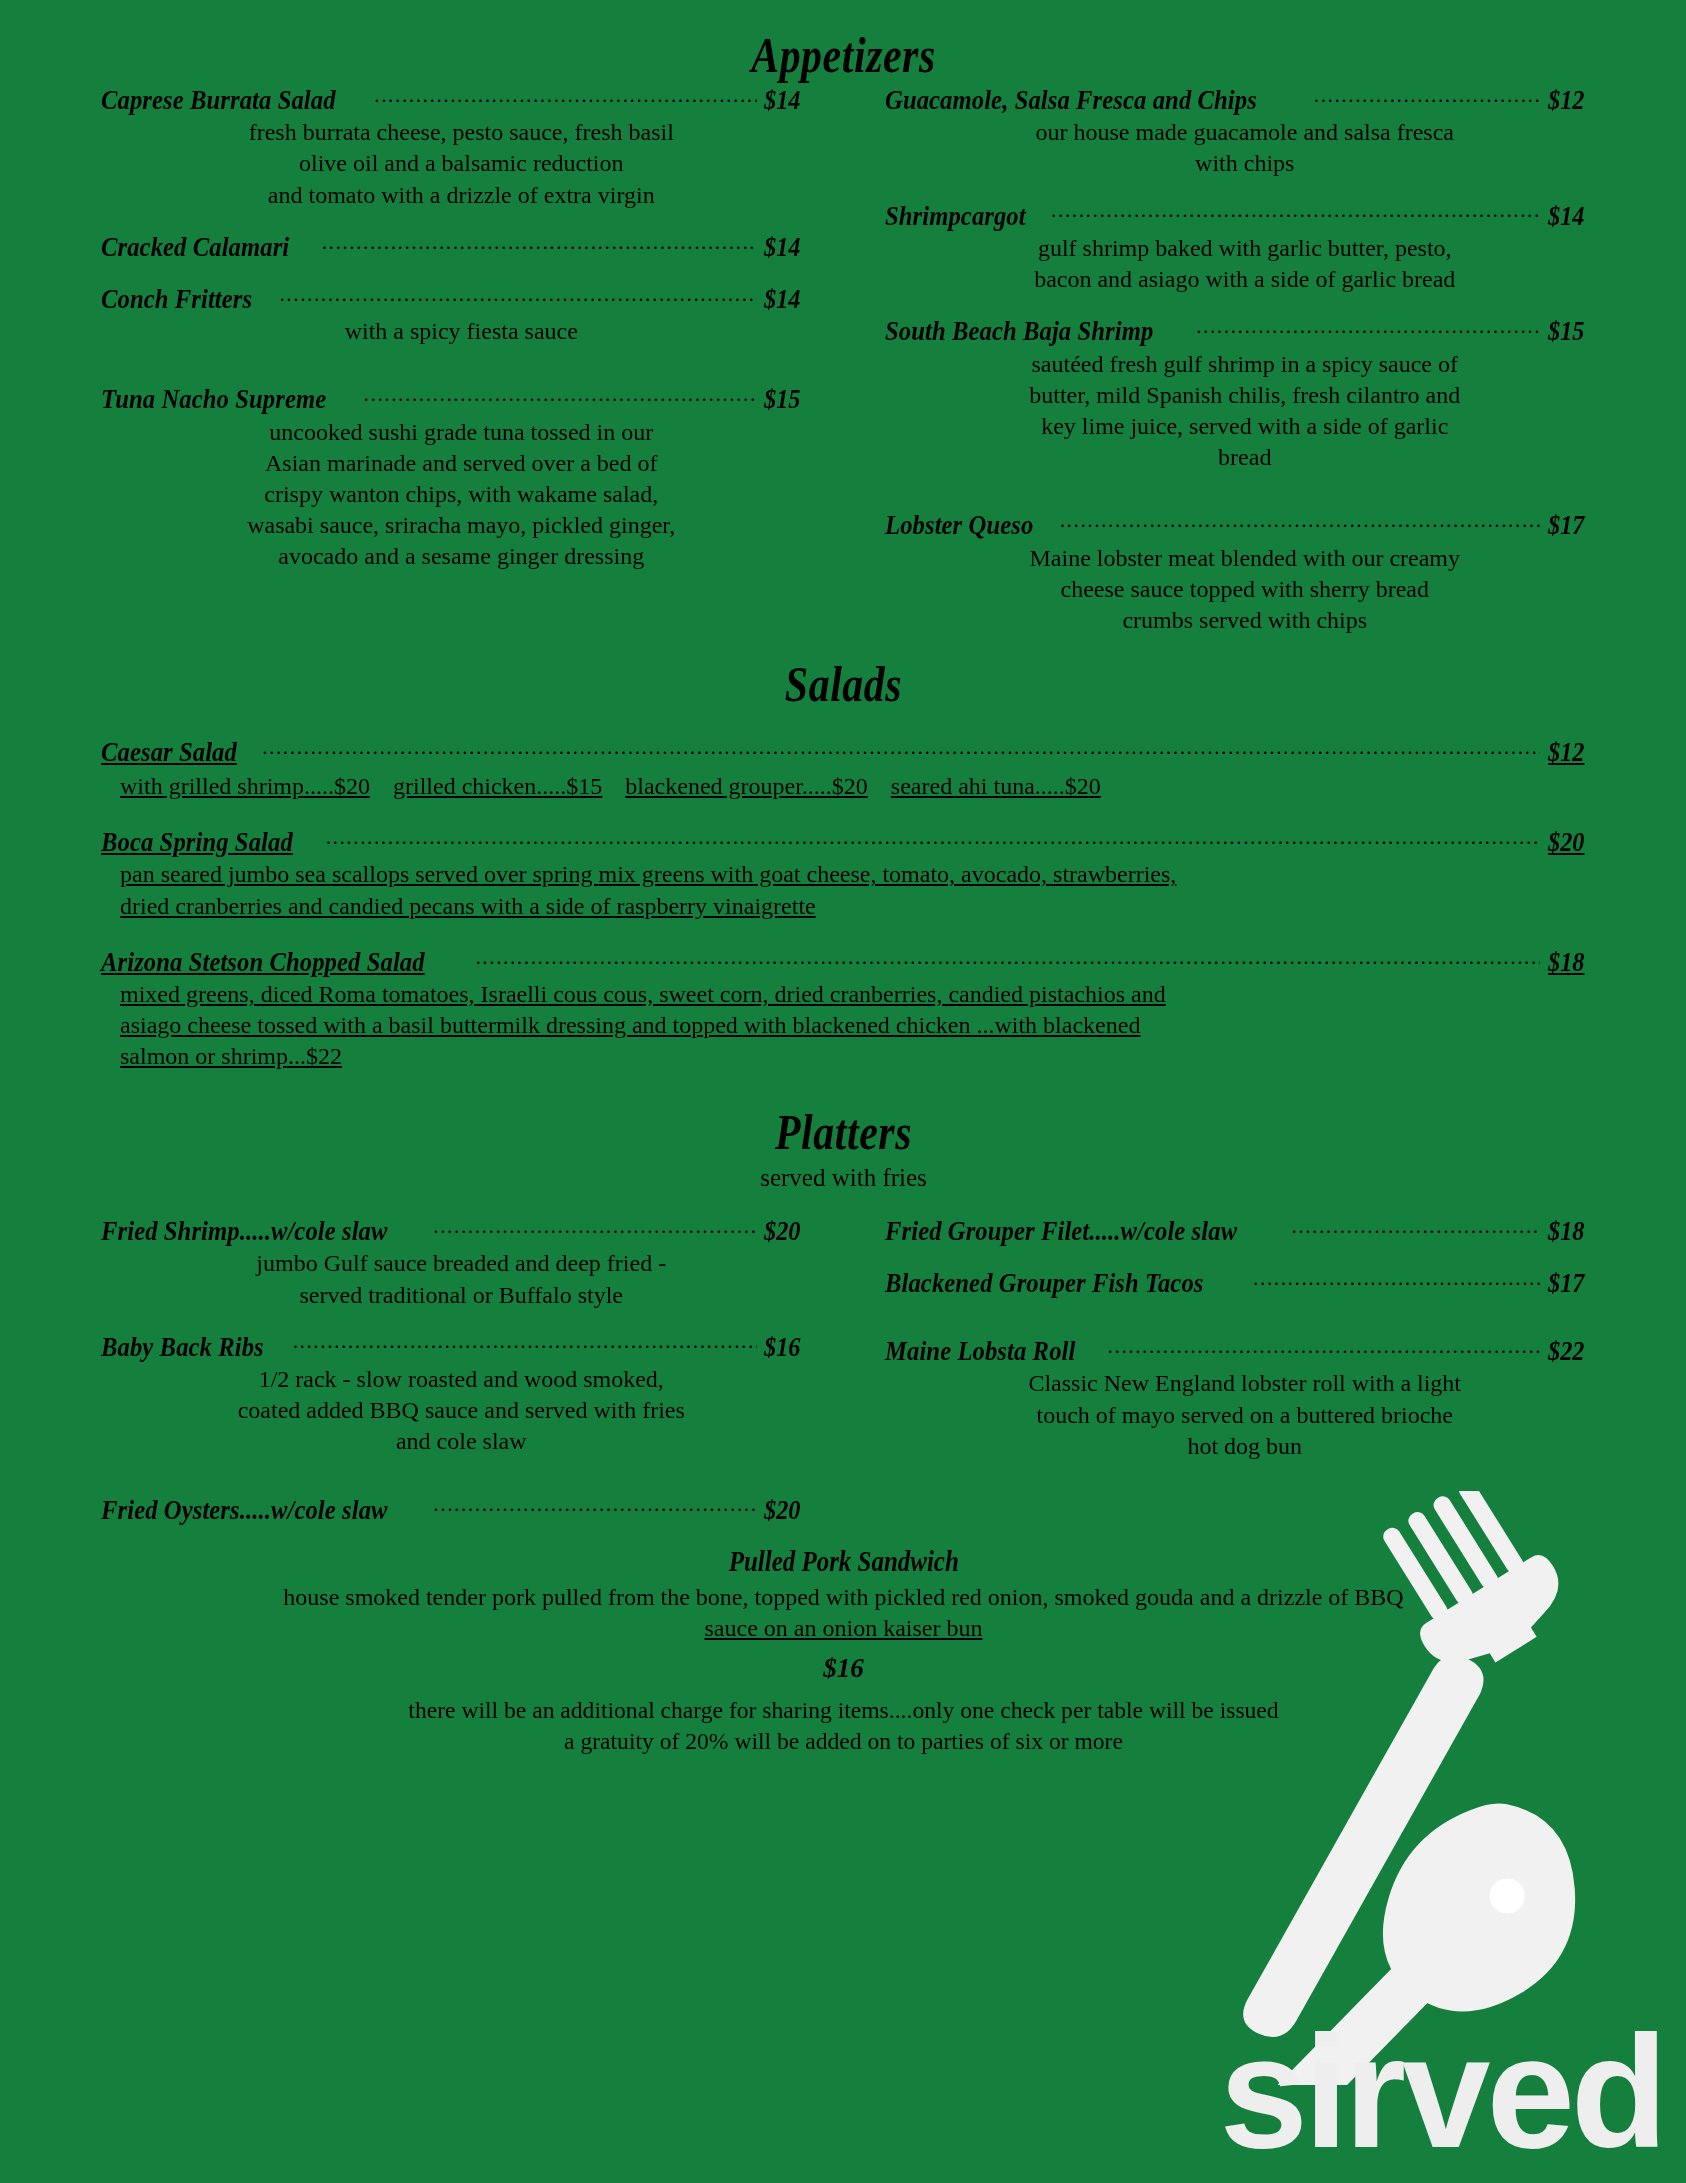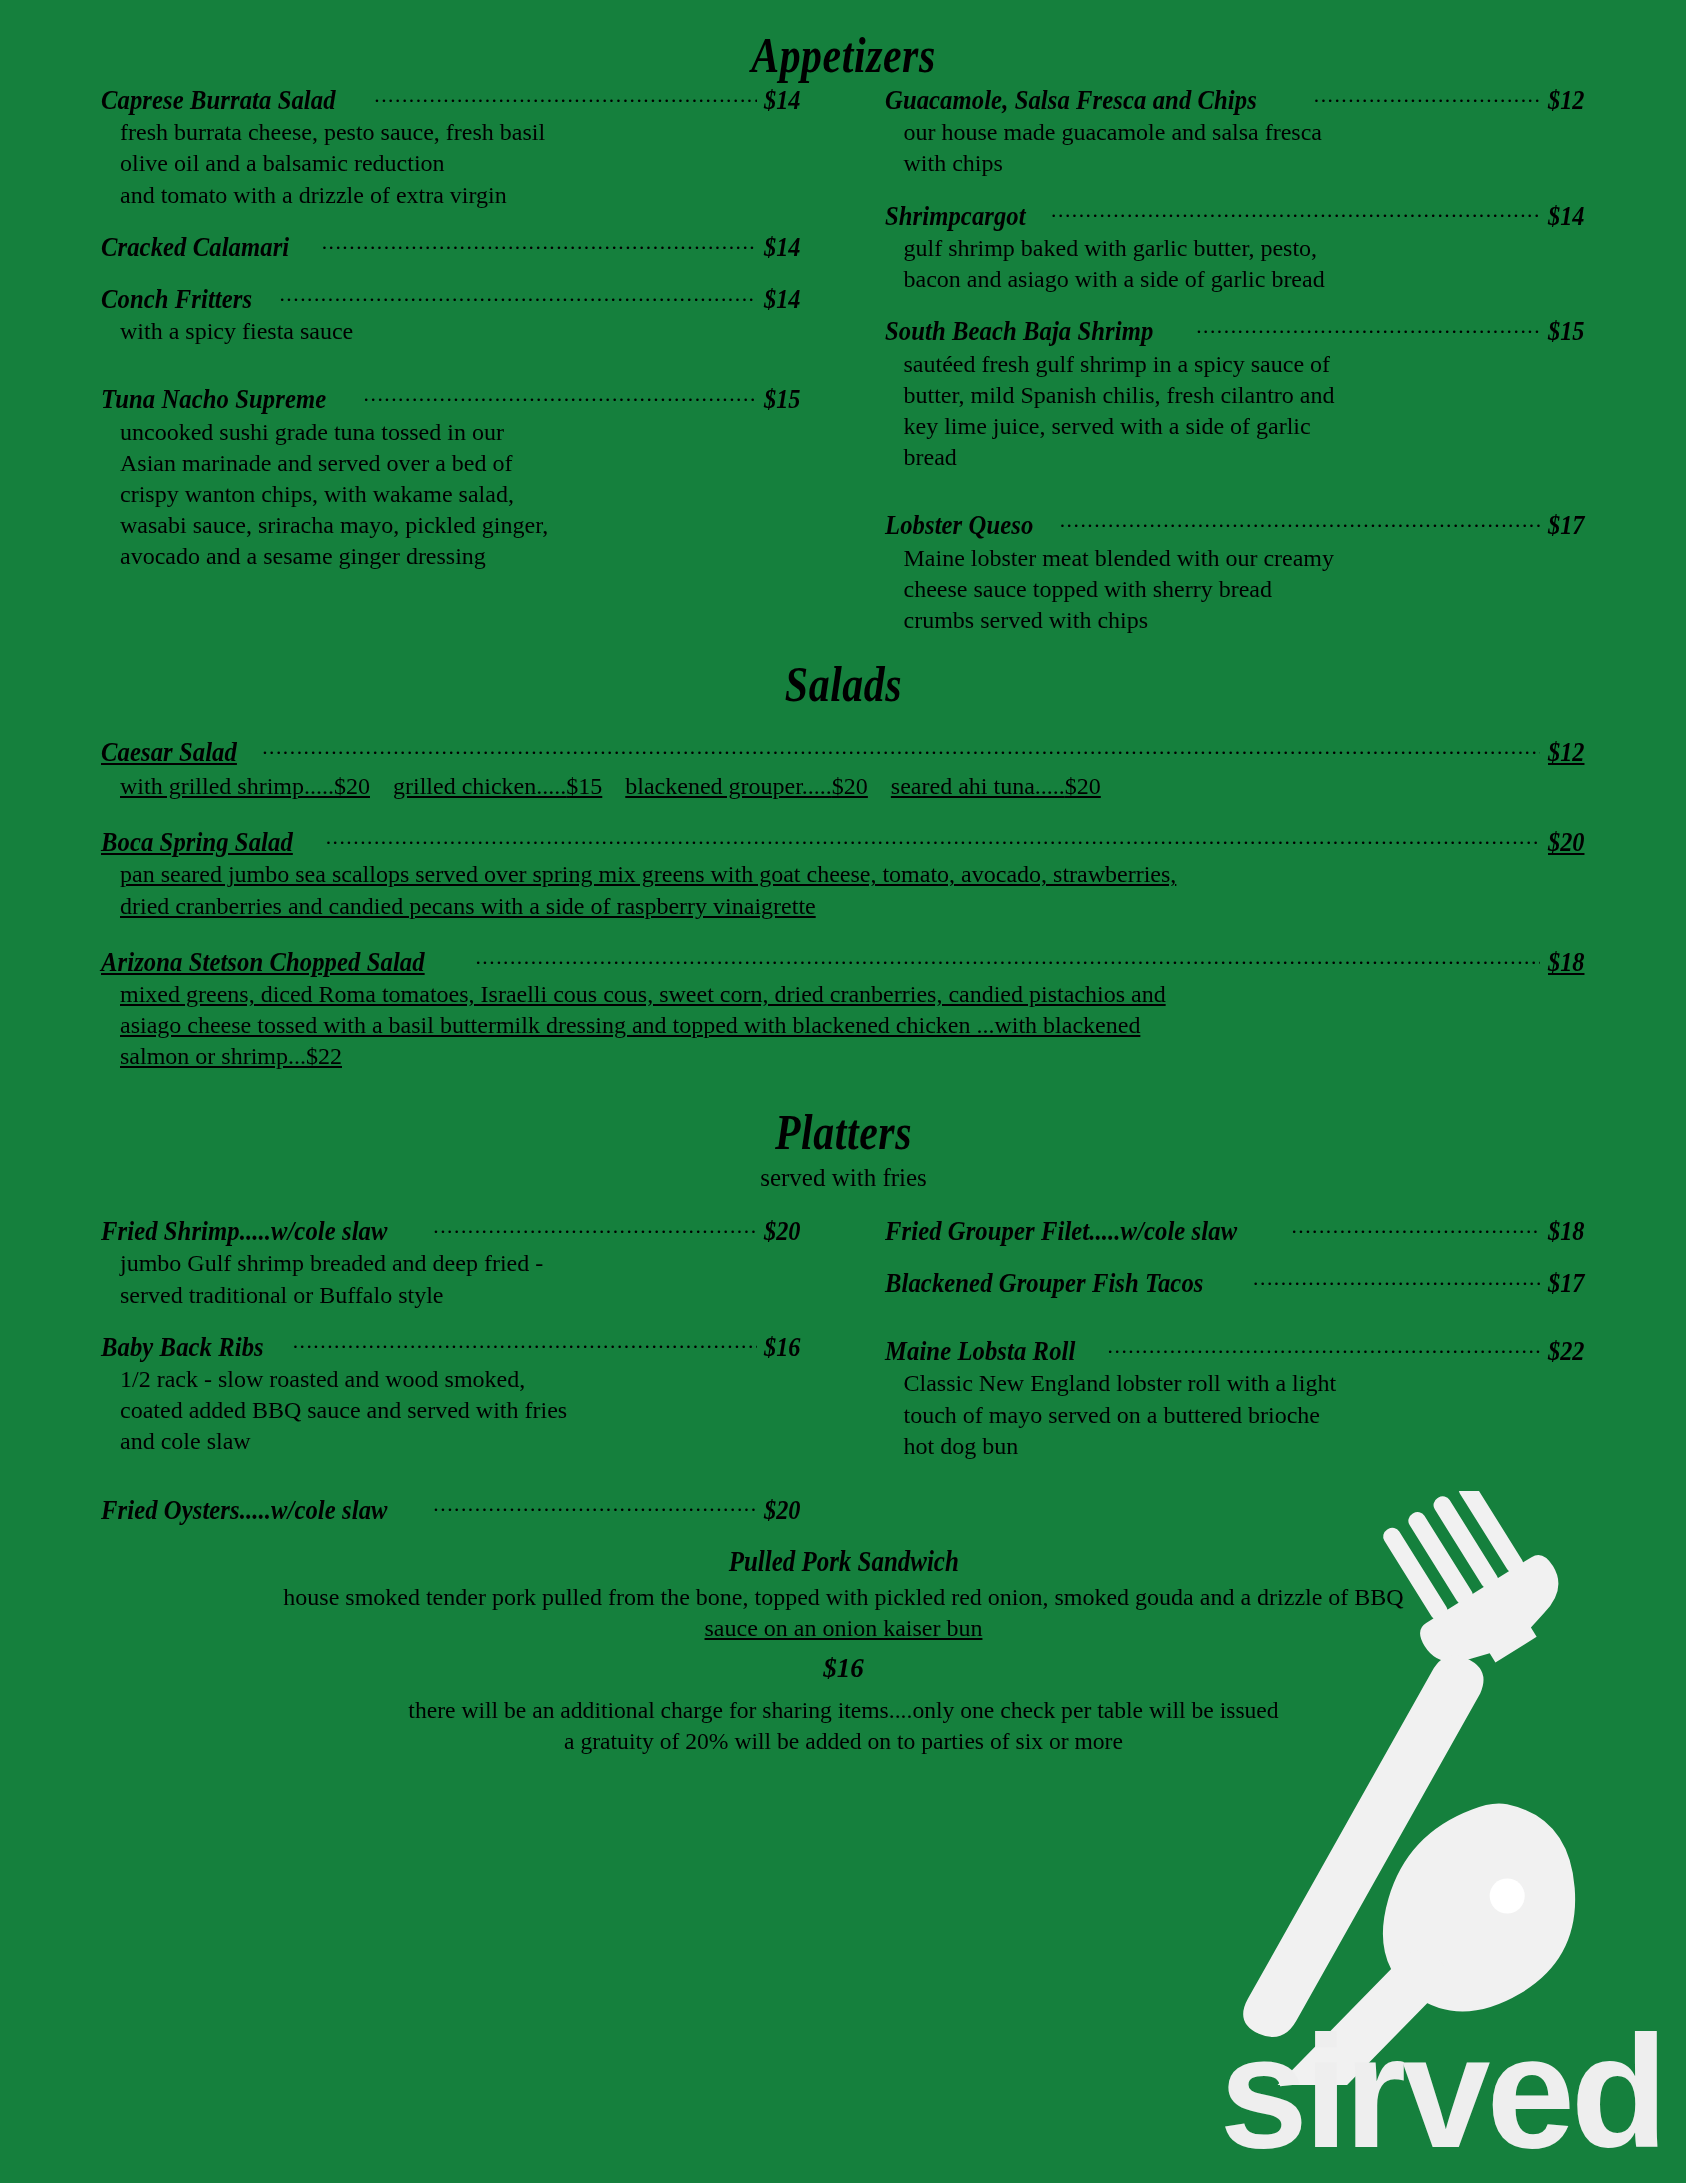--- a/index.html
+++ b/index.html
@@ -71,20 +71,21 @@
     text-align: center;
     font-size: 25px;
     margin: 2.7px 0 0 0;
   }
 
   
   .cols {
     display: flex;
     gap: 82px;
     align-items: flex-start;
+    text-align: center;
   }
   .col { flex: 1 1 0; min-width: 0; }
 
   
   .item { margin-bottom: 20px; }
   .item:last-child { margin-bottom: 0; margin-top: 36px; }
 
   .item-head {
     display: flex;
     align-items: baseline;
@@ -369,21 +370,21 @@
       <div class="cols" style="margin-top:23px;">
         <div class="col">
 
           <div class="item">
             <div class="item-head">
               <span class="item-name">Fried Shrimp.....w/cole slaw</span>
               <span class="leader"></span>
               <span class="item-price">$20</span>
             </div>
             <div class="item-desc">
-              <span class="ln">jumbo Gulf shrimp breaded and deep fried -</span>
+              <span class="ln">jumbo Gulf sauce breaded and deep fried -</span>
               <span class="ln">served traditional or Buffalo style</span>
             </div>
           </div>
 
           <div class="item">
             <div class="item-head">
               <span class="item-name">Baby Back Ribs</span>
               <span class="leader"></span>
               <span class="item-price">$16</span>
             </div>

